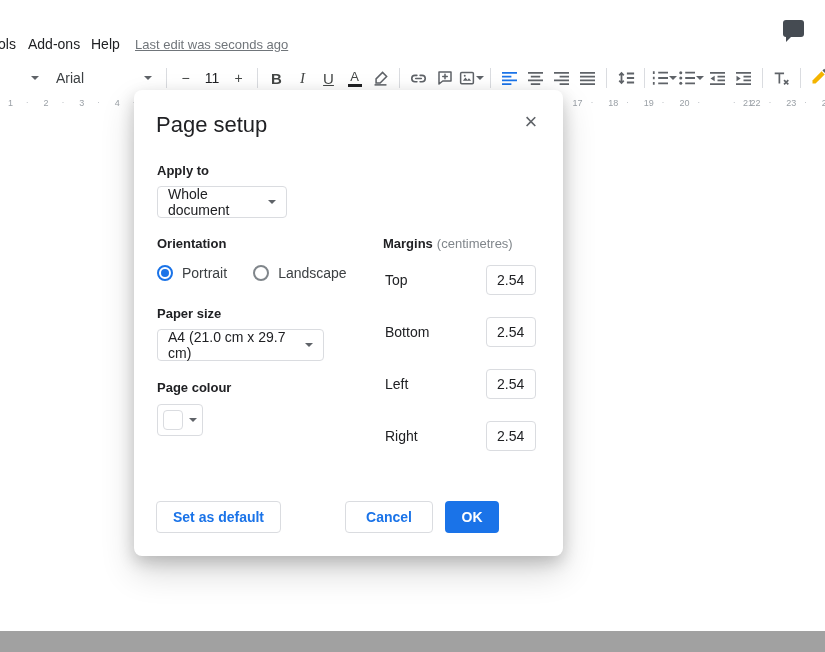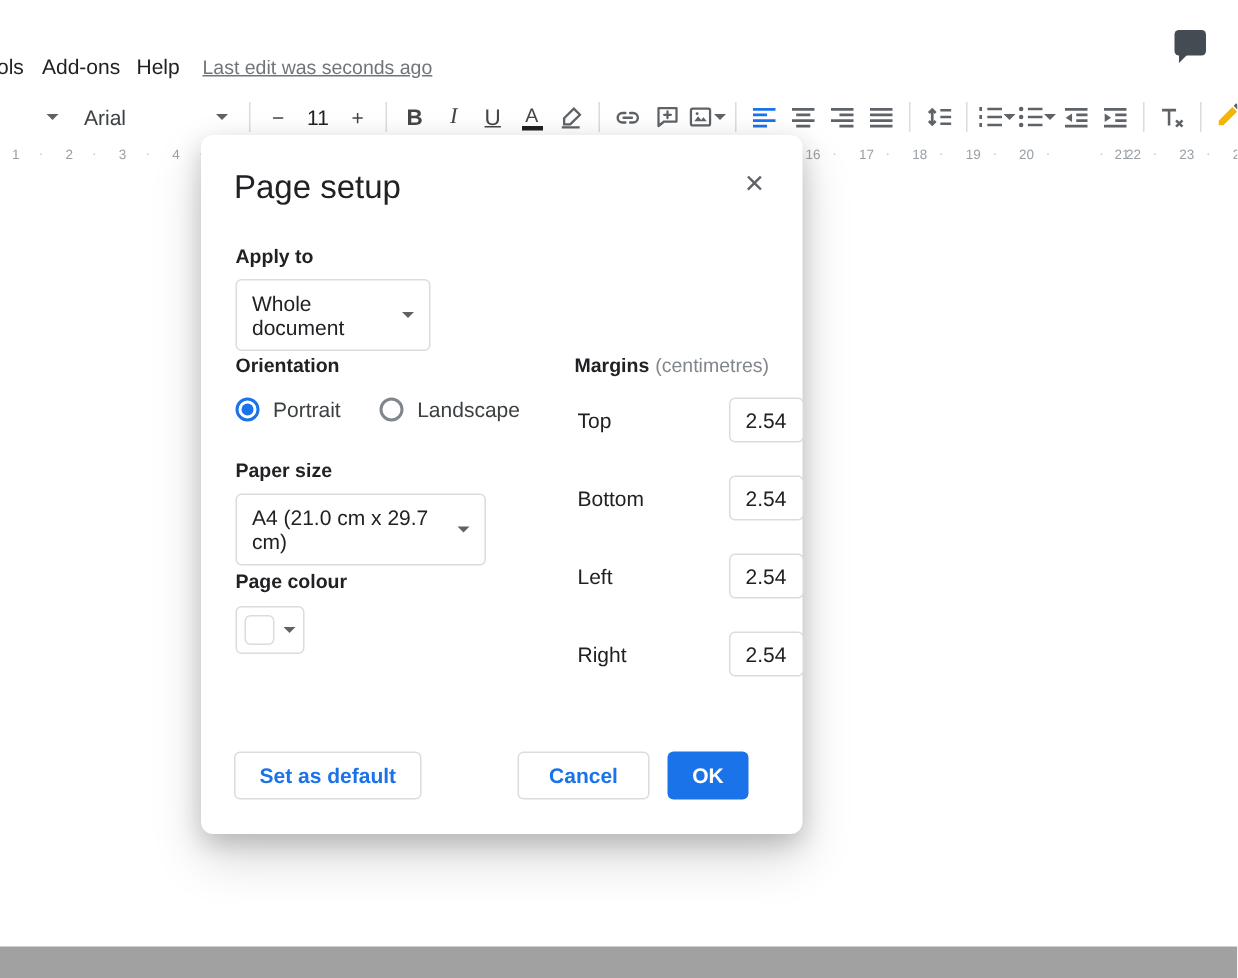--- a/index.html
+++ b/index.html
@@ -35,27 +35,27 @@
   .ruler{position:absolute;top:97px;left:0;right:0;height:14px;}
   .ruler-num{position:absolute;top:1px;font-size:9px;color:#9aa0a6;}
   .ruler-dot{position:absolute;top:0;font-size:9px;color:#bdc1c6;}
 
   
   .canvas{position:absolute;top:111px;left:0;right:0;bottom:21px;background:#fff;}
   .bottombar{position:absolute;left:0;right:0;bottom:0;height:21px;background:#a1a1a1;}
 
   
   .dialog{position:absolute;left:134px;top:90px;width:401px;height:466px;background:#fff;border-radius:8px;
-          box-shadow:0 6px 16px rgba(0,0,0,.18),0 16px 34px rgba(0,0,0,.16);z-index:10;}
+          box-shadow:0 6px 16px rgba(0,0,0,.18),0 16px 34px rgba(0,0,0,.16);z-index:10;padding-left:28px;}
   .dlg-title{position:absolute;left:22px;top:22px;font-size:22px;color:#202124;}
   .dlg-close{position:absolute;right:18px;top:18px;width:28px;height:28px;display:flex;align-items:center;justify-content:center;
              font-size:22px;color:#5f6368;cursor:pointer;border-radius:50%;}
   .sec-label{position:absolute;font-size:13px;font-weight:700;color:#202124;}
   .unit{font-weight:400;color:#80868b;margin-left:4px;}
-  .select{position:absolute;display:flex;align-items:center;justify-content:space-between;gap:10px;height:48px;padding:0 10px;
+  .select{position:absolute;display:flex;align-items:center;justify-content:space-between;gap:10px;height:32px;padding:0 10px;
           border:1px solid #dadce0;border-radius:4px;font-size:14px;color:#202124;box-sizing:border-box;cursor:pointer;background:#fff;}
   .radio-row{position:absolute;left:23px;top:175px;display:flex;align-items:center;gap:26px;}
   .radio-opt{display:flex;align-items:center;gap:9px;font-size:14px;color:#3c4043;cursor:pointer;}
   .radio{width:16px;height:16px;border-radius:50%;border:2px solid #80868b;box-sizing:border-box;position:relative;flex:0 0 auto;}
   .radio.selected{border-color:#1a73e8;}
   .radio.selected::after{content:"";position:absolute;inset:2px;border-radius:50%;background:#1a73e8;}
   .margin-row{position:absolute;left:251px;width:151px;height:30px;display:flex;align-items:center;justify-content:space-between;}
   .margin-label{font-size:14px;color:#202124;}
   .margin-input{width:50px;height:30px;border:1px solid #dadce0;border-radius:4px;font-size:14px;color:#202124;
                 padding:0 0 0 10px;box-sizing:border-box;font-family:inherit;outline:none;}

